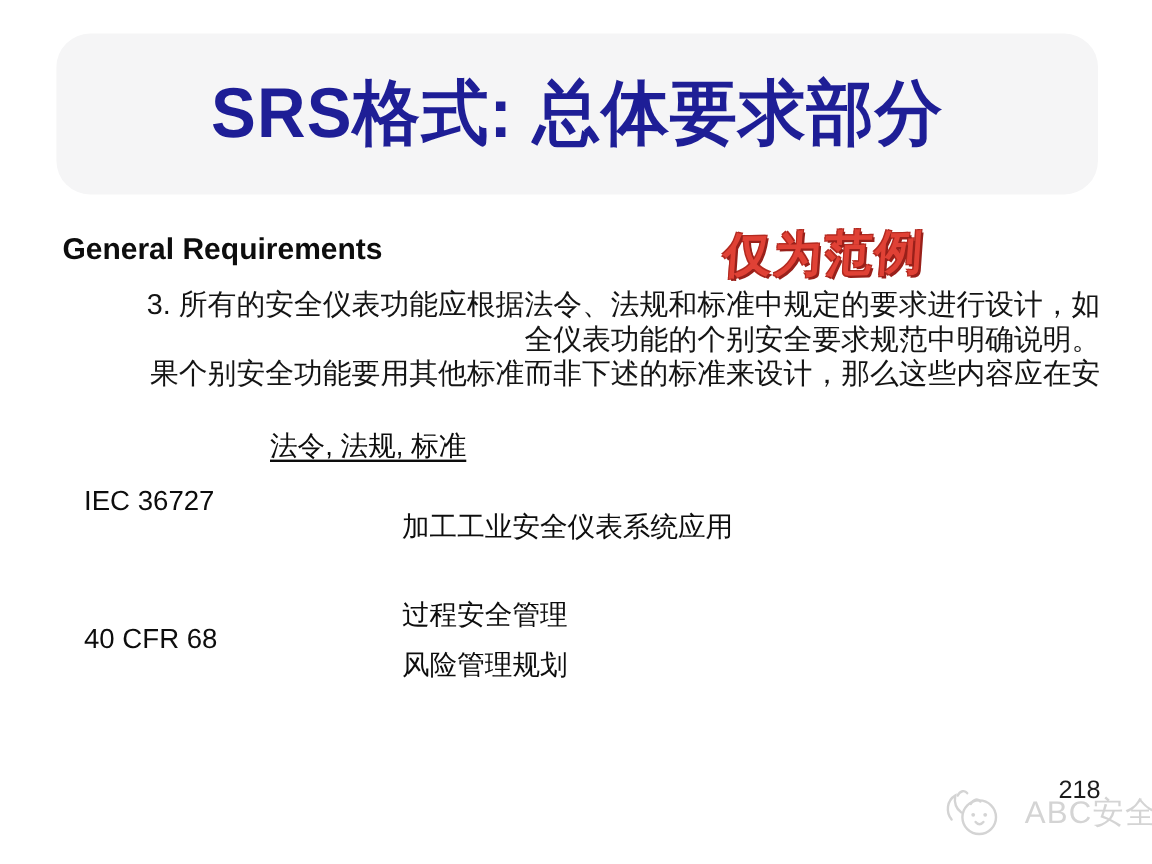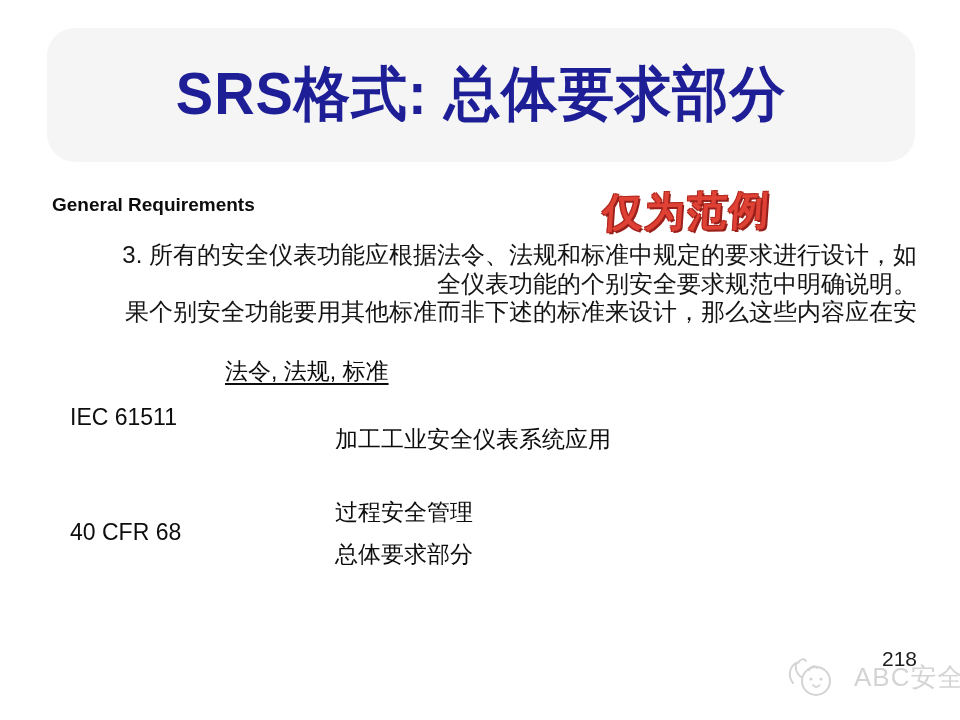--- a/index.html
+++ b/index.html
@@ -33,21 +33,21 @@
     font-weight: bold;
     letter-spacing: 1px;
     white-space: nowrap;
     transform: scaleY(1.05);
   }
 
   
   .section-heading {
     position: absolute;
     left: 52px; top: 194px;
-    font-size: 19px;
+    font-size: 25px;
     font-weight: bold;
     color: #0d0d0d;
     white-space: nowrap;
   }
 
   
   .stamp {
     position: absolute;
     left: 603px; top: 184px;
     font-size: 40px;
@@ -140,29 +140,29 @@
 
   <div class="paragraph">
     <div class="line first">3. 所有的安全仪表功能应根据法令、法规和标准中规定的要求进行设计，如</div>
     <div class="line">全仪表功能的个别安全要求规范中明确说明。</div>
     <div class="line">果个别安全功能要用其他标准而非下述的标准来设计，那么这些内容应在安</div>
   </div>
 
   <div class="standards-heading">法令, 法规, 标准</div>
 
   <div class="std-row r0">
-    <span class="code">IEC 61511</span>
+    <span class="code">IEC 36727</span>
     <span class="desc">加工工业安全仪表系统应用</span>
   </div>
   <div class="std-row r1">
     <span class="desc">过程安全管理</span>
   </div>
   <div class="std-row r2">
     <span class="code">40 CFR 68</span>
-    <span class="desc">总体要求部分</span>
+    <span class="desc">风险管理规划</span>
   </div>
 
   <div class="page-number">218</div>
 
   <div class="watermark">
     <span class="watermark-logo">
       <svg width="52" height="48" viewBox="0 0 52 48" xmlns="http://www.w3.org/2000/svg">
         <g fill="none" stroke="#d4d4d4" stroke-width="2" stroke-linecap="round">
           <path d="M7 30 C2 24 3 14 10 10 C9 16 11 21 15 24"></path>
           <path d="M12 10 C14 6 18 5 20 8"></path>

